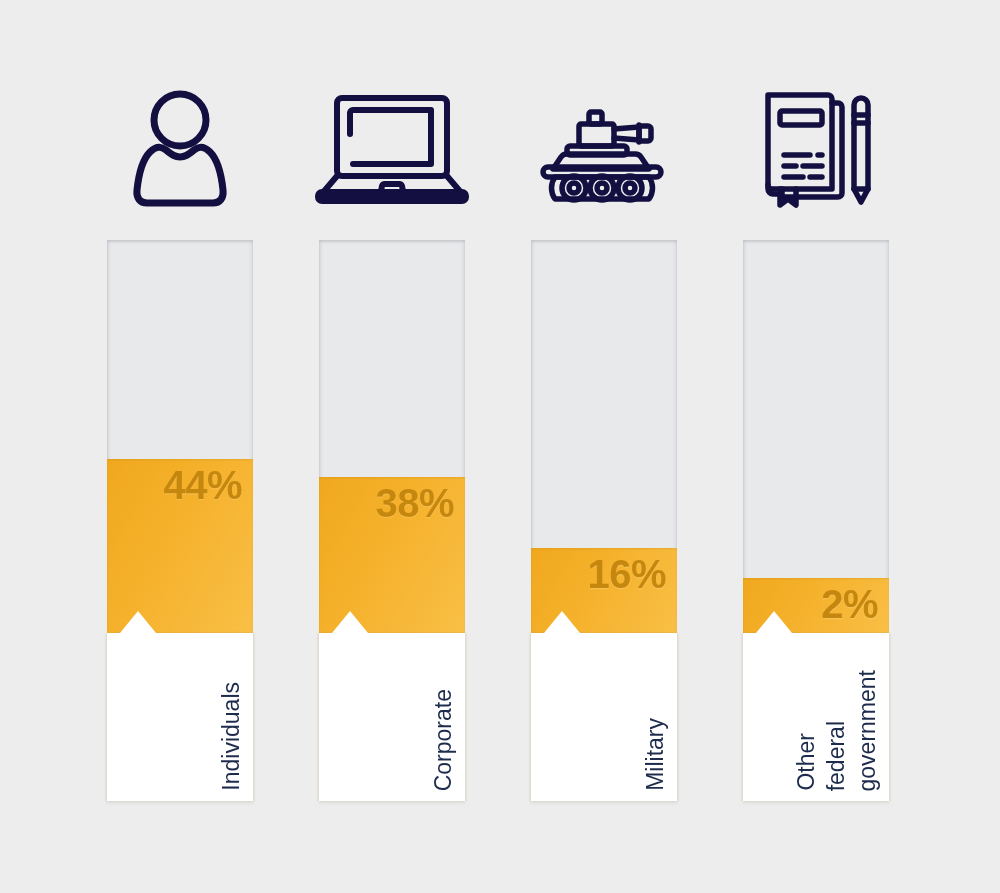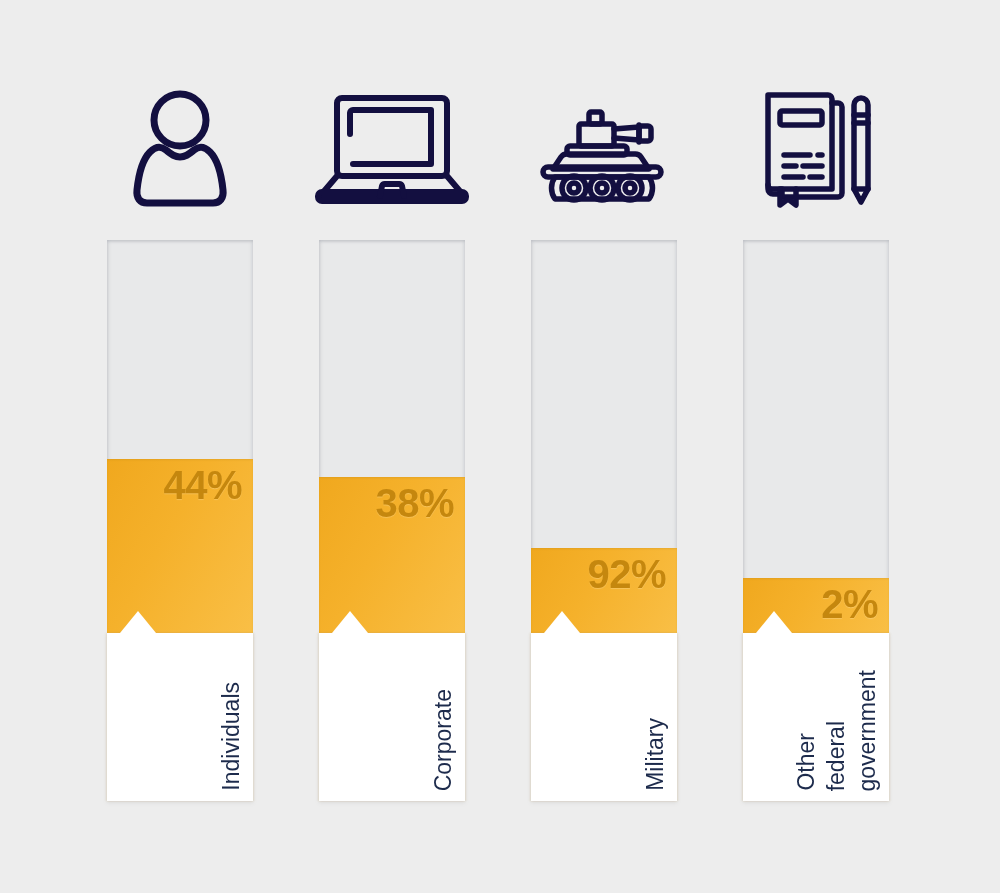--- a/index.html
+++ b/index.html
@@ -196,21 +196,21 @@
         <circle cx="43" cy="95" r="5"></circle>
         <circle cx="71" cy="95" r="12"></circle>
         <circle cx="71" cy="95" r="5"></circle>
         <circle cx="99" cy="95" r="12"></circle>
         <circle cx="99" cy="95" r="5"></circle>
       </svg>
     </div>
 
     <div class="bar-track">
       <div class="bar-fill" style="height:85px">
-        <span class="bar-value">92%</span>
+        <span class="bar-value">16%</span>
       </div>
     </div>
 
     <div class="label-panel">
       <div class="notch"></div>
       <div class="label-text">
         <span class="label-line">Military</span>
       </div>
     </div>
   </div>

